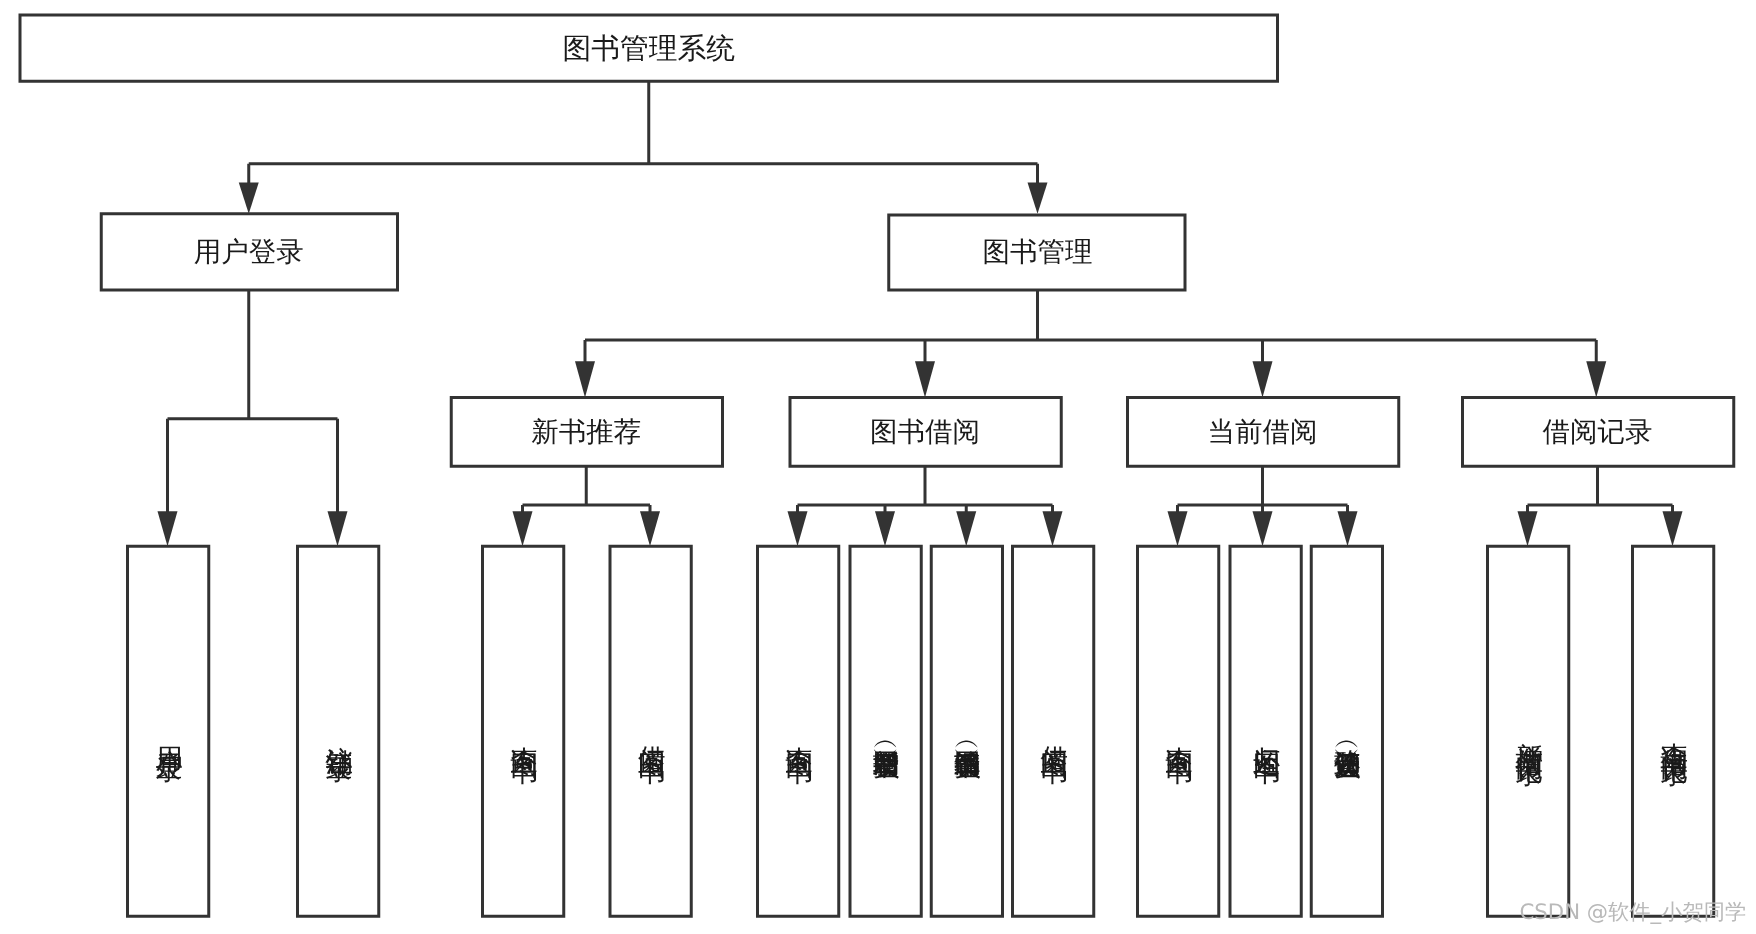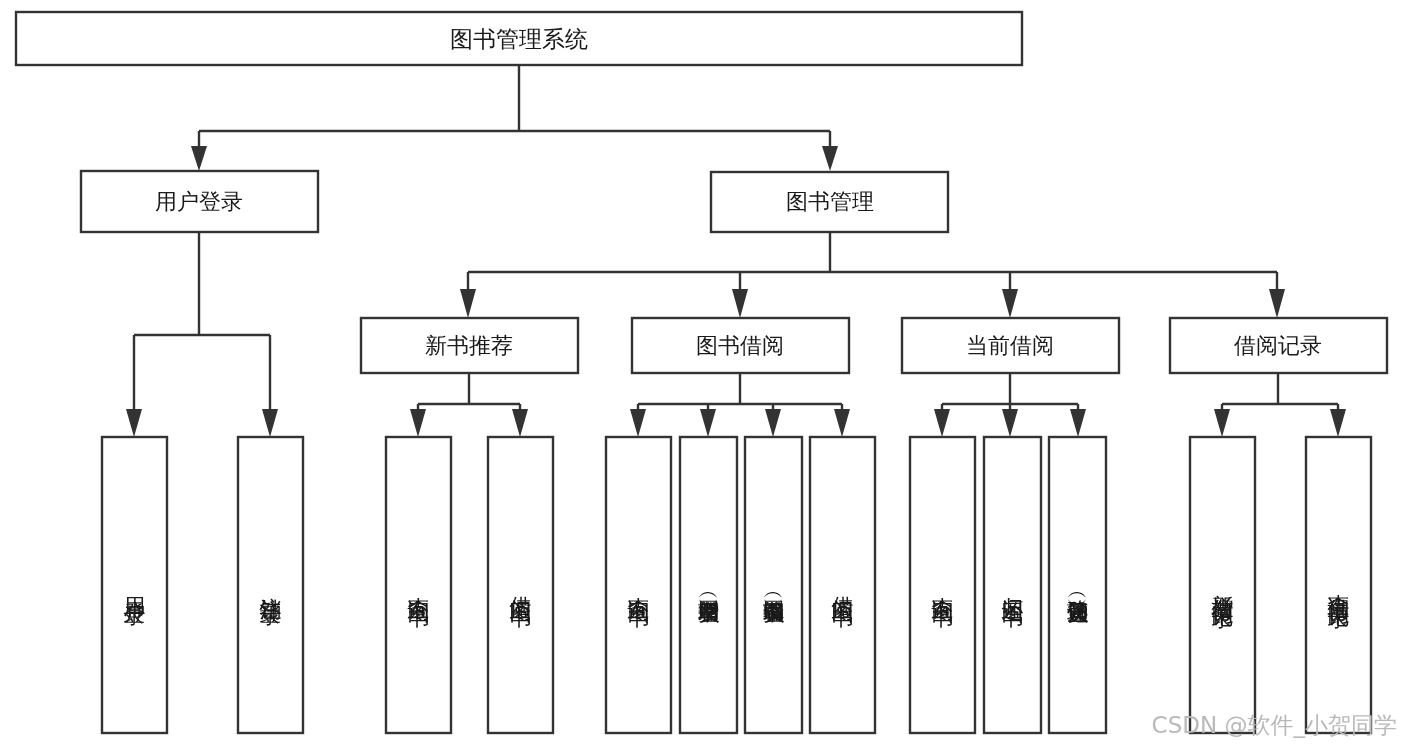--- a/index.html
+++ b/index.html
@@ -66,21 +66,21 @@
   }
   .vlabel.tight span {
     font-size: 21px;
     letter-spacing: 0.5px;
   }
   .watermark {
     position: absolute;
     right: 8px;
     bottom: 6px;
     font-family: "DejaVu Sans", "Liberation Sans", sans-serif;
-    font-size: 23px;
+    font-size: 17px;
     color: #b9b9b9;
     white-space: nowrap;
     pointer-events: none;
     margin-top: 17px;
   }
 </style>
 </head>
 <body>
 
 <div id="diagram-root">

